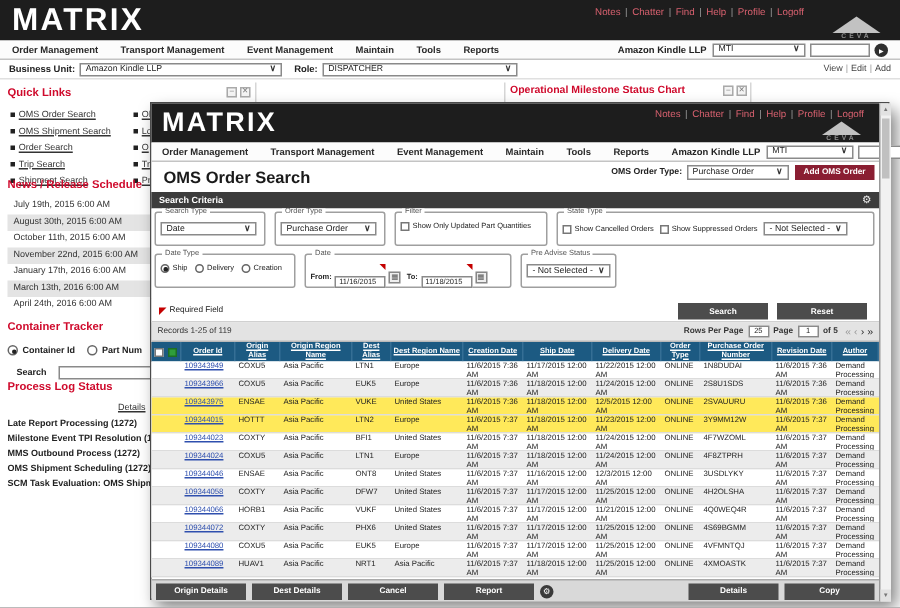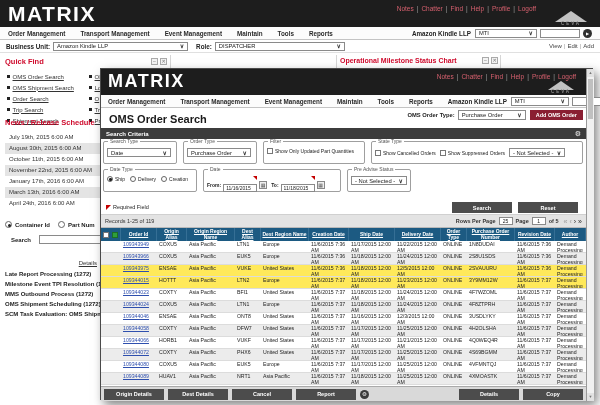--- a/index.html
+++ b/index.html
@@ -207,21 +207,21 @@
       </span>
     <div id="bg-vea"><span class="vlink">View</span><span class="vsep">|</span><span class="vlink">Edit</span><span class="vsep">|</span><span class="vlink">Add</span></div>
   </div>
 
   <div class="abs vline" id="vl1"></div>
   <div class="abs vline" id="vl2"></div>
   <div class="abs vline" id="vl3"></div>
 
   <div class="abs" id="panel-quick">
     <div class="panel-head">
-      <span class="panel-title">Quick Find</span>
+      <span class="panel-title">Quick Links</span>
       <span class="winicons">
           <span class="wicon wmin"></span>
           <span class="wicon wclose"></span>
         </span>
     </div>
     <div id="ql-cols">
       <div id="ql-col1">
           <div class="ql-item">
             <span class="bullet"></span>
             <span class="ql-txt">OMS Order Search</span>
@@ -290,33 +290,35 @@
         <div class="news-item alt">August 30th, 2015 6:00 AM</div>
         <div class="news-item">October 11th, 2015 6:00 AM</div>
         <div class="news-item alt">November 22nd, 2015 6:00 AM</div>
         <div class="news-item">January 17th, 2016 6:00 AM</div>
         <div class="news-item alt">March 13th, 2016 6:00 AM</div>
         <div class="news-item">April 24th, 2016 6:00 AM</div>
       </div>
   </div>
 
   <div class="abs" id="tracker">
+    <div class="panel-title">Container Tracker</div>
     <div class="radio-row">
       <span class="radio on"></span>
       <span class="radio-label">Container Id</span>
       <span class="radio"></span>
       <span class="radio-label">Part Num</span>
     </div>
     <div class="search-row">
       <span id="tracker-search-label">Search</span>
       <input class="txtinput" id="tracker-search-input" style="">
     </div>
   </div>
 
   <div class="abs" id="plog">
+    <div class="panel-title">Process Log Status</div>
     <div id="plog-details">Details</div>
     <div id="plog-list">
         <div class="plog-item">Late Report Processing (1272)</div>
         <div class="plog-item">Milestone Event TPI Resolution (1272)</div>
         <div class="plog-item">MMS Outbound Process (1272)</div>
         <div class="plog-item">OMS Shipment Scheduling (1272)</div>
         <div class="plog-item">SCM Task Evaluation: OMS Shipm (1272)</div>
       </div>
   </div>
 

